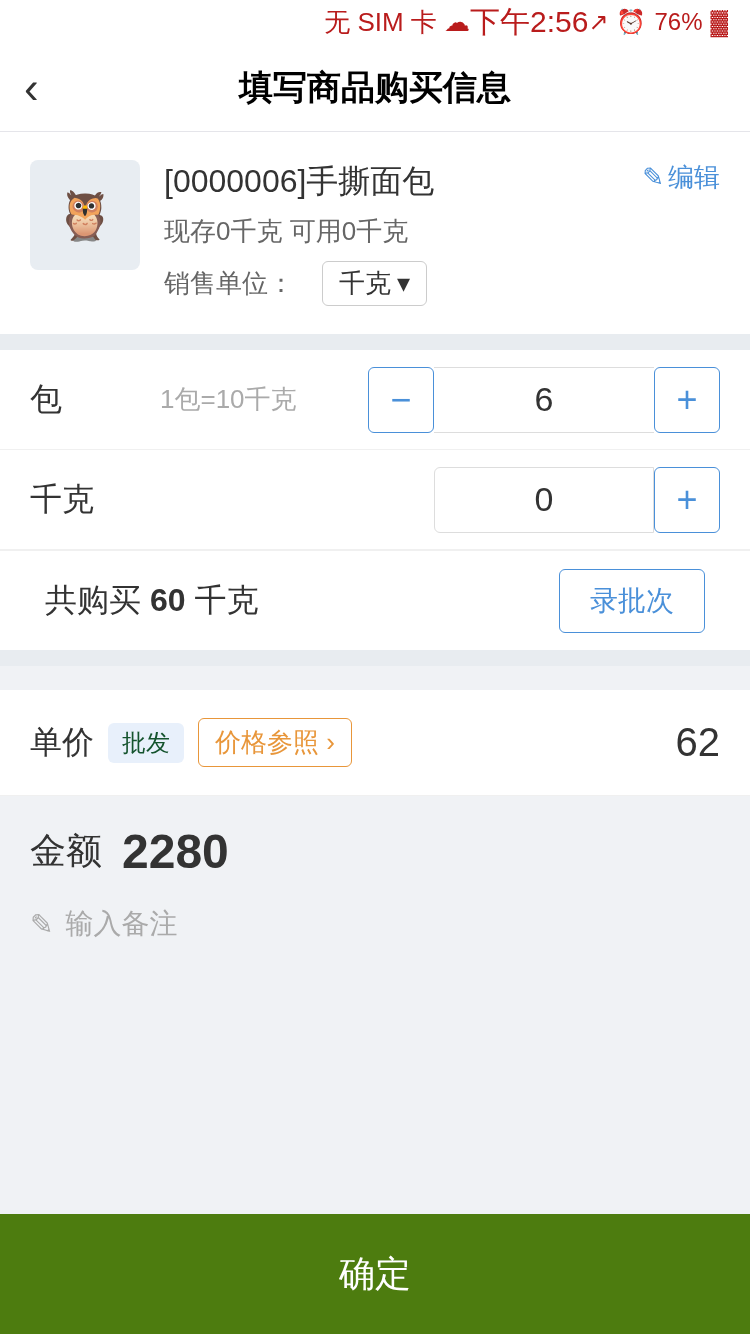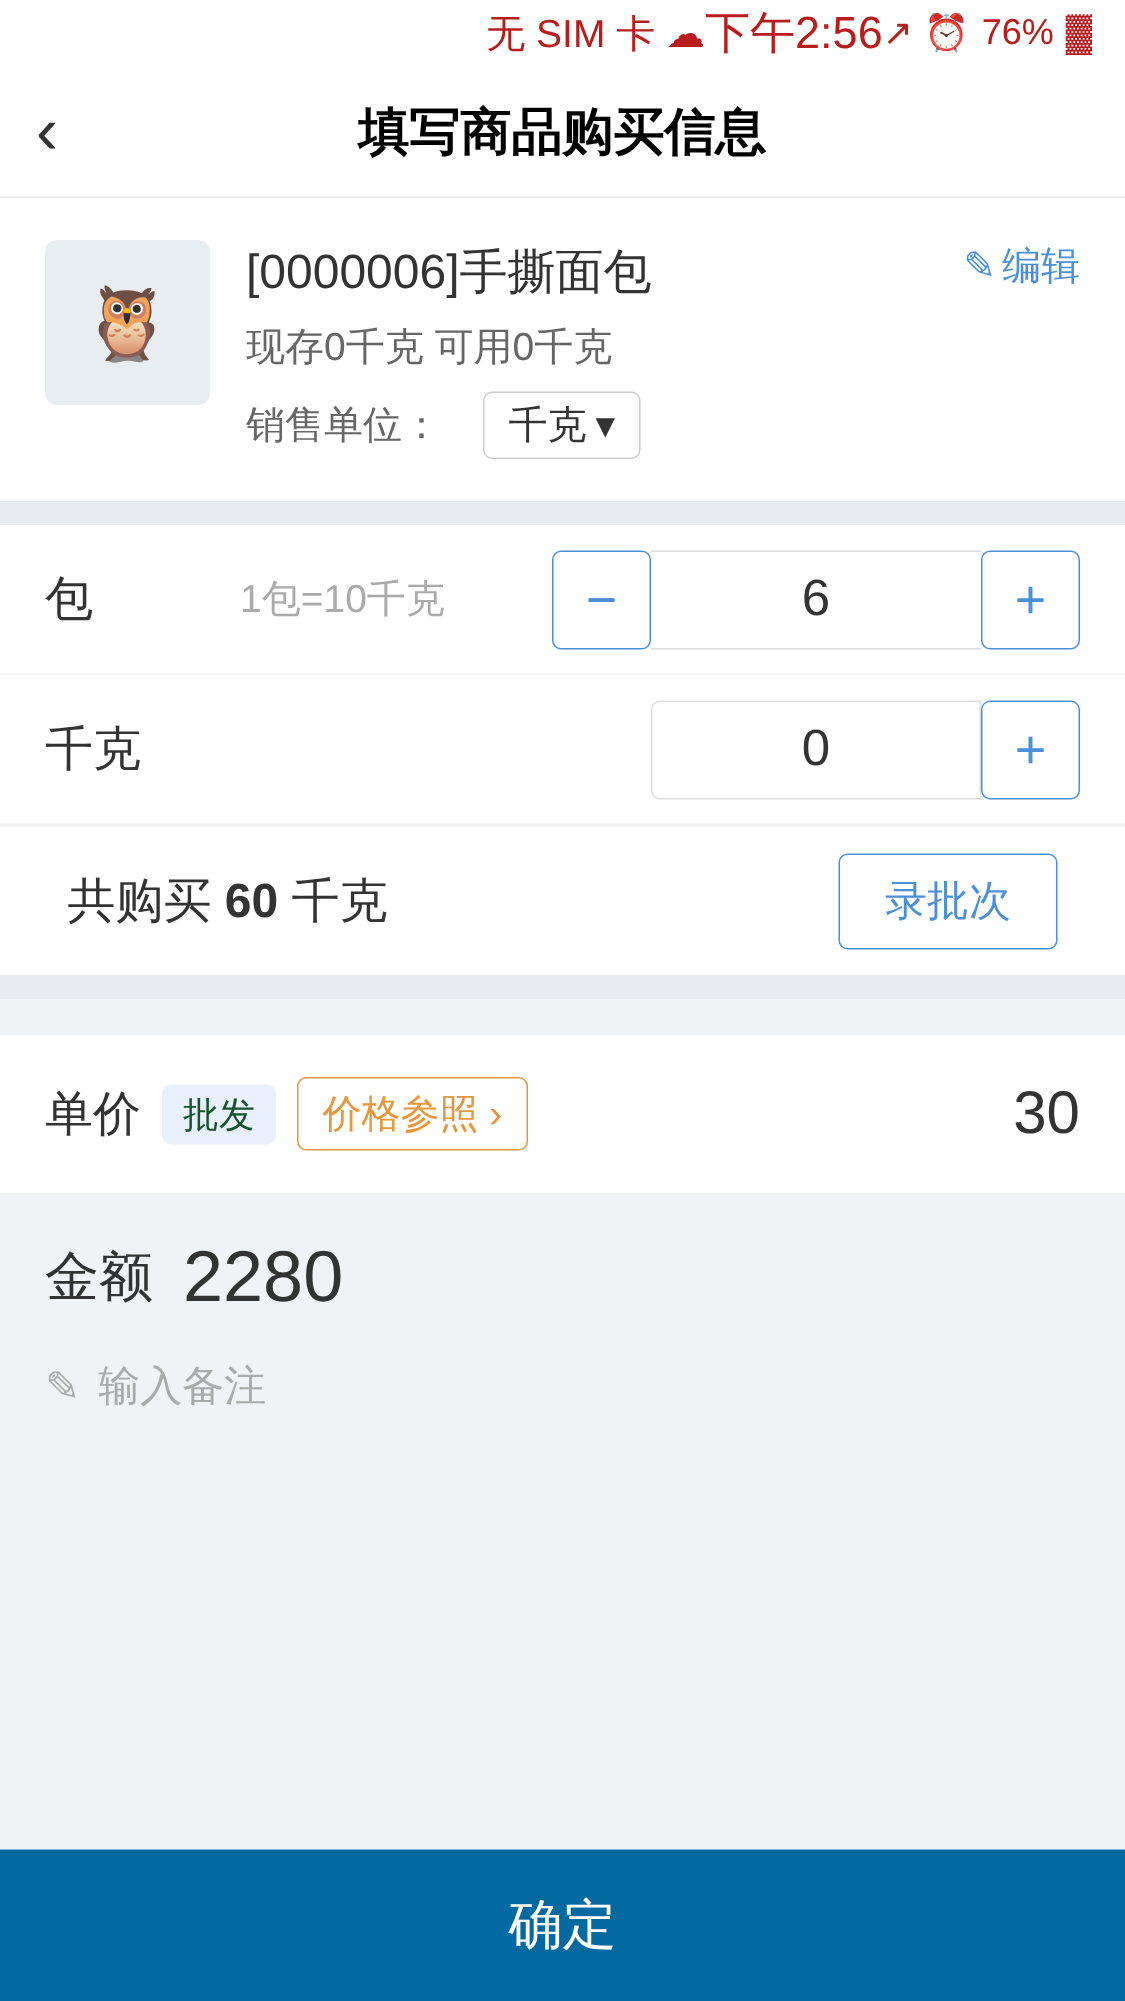--- a/index.html
+++ b/index.html
@@ -302,21 +302,21 @@
       margin-bottom: 16px;
     }
     .amount-label {
       font-size: 36px;
       color: #333;
       font-weight: 500;
     }
     .amount-value {
       font-size: 48px;
       color: #333;
-      font-weight: 400;
+      font-weight: 700;
       margin-left: 20px;
       text-align: center;
     }
     .remark-row {
       display: flex;
       align-items: center;
       gap: 12px;
       padding: 10px 0 30px 0;
     }
     .remark-icon {
@@ -330,22 +330,22 @@
 
     
     .spacer {
       flex: 1;
       background: #f0f2f5;
       min-height: 200px;
     }
 
     
     .bottom-btn {
-      background: #0369a1;
-      height: 101px;
+      background: #4d7c0f;
+      height: 120px;
       display: flex;
       align-items: center;
       justify-content: center;
       cursor: pointer;
     }
     .bottom-btn-text {
       font-size: 36px;
       color: #fff;
       font-weight: 500;
     }
@@ -421,21 +421,21 @@
     </div>
   </div>
 
   <div class="separator"></div>
 
   <div class="price-section">
     <div class="price-row">
       <span class="price-label">单价</span>
       <span class="badge-pifa">批发</span>
       <button class="price-ref-btn">价格参照 ›</button>
-      <span class="price-value">30</span>
+      <span class="price-value">62</span>
     </div>
   </div>
 
   <div class="amount-section">
     <div class="amount-row">
       <span class="amount-label">金额</span>
       <span class="amount-value">2280</span>
     </div>
     <div class="remark-row">
       <span class="remark-icon">✎</span>

